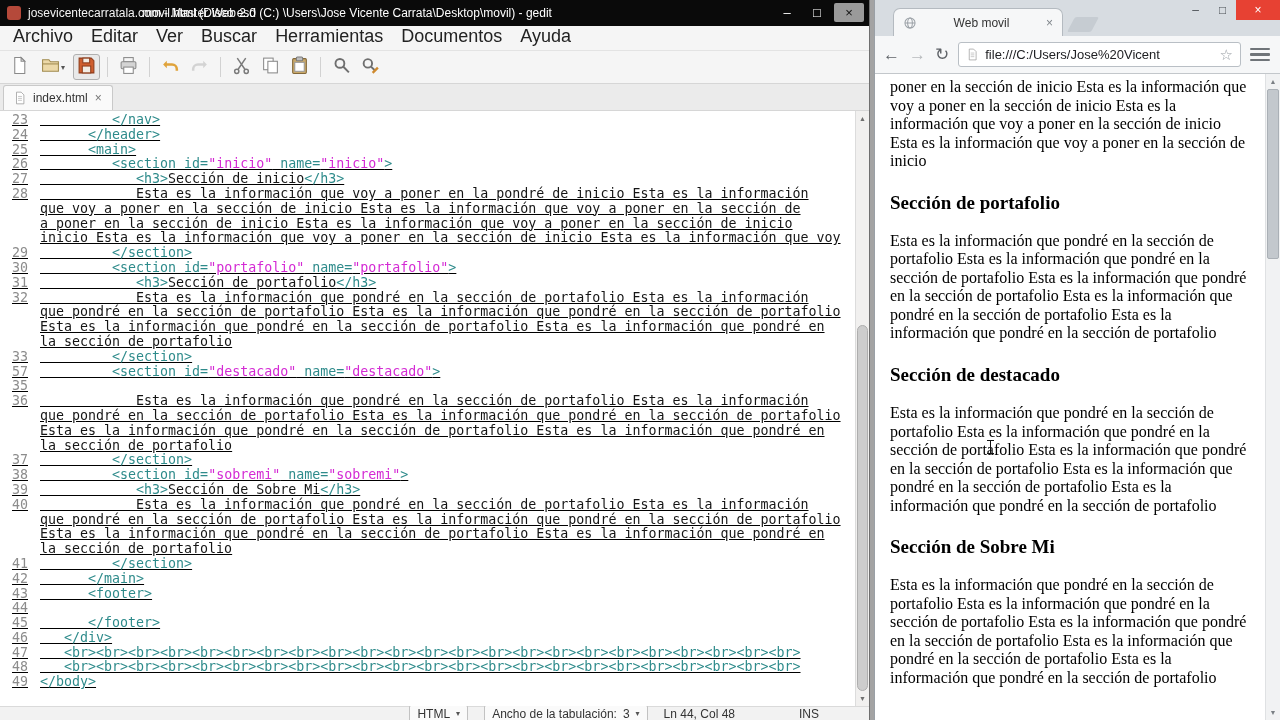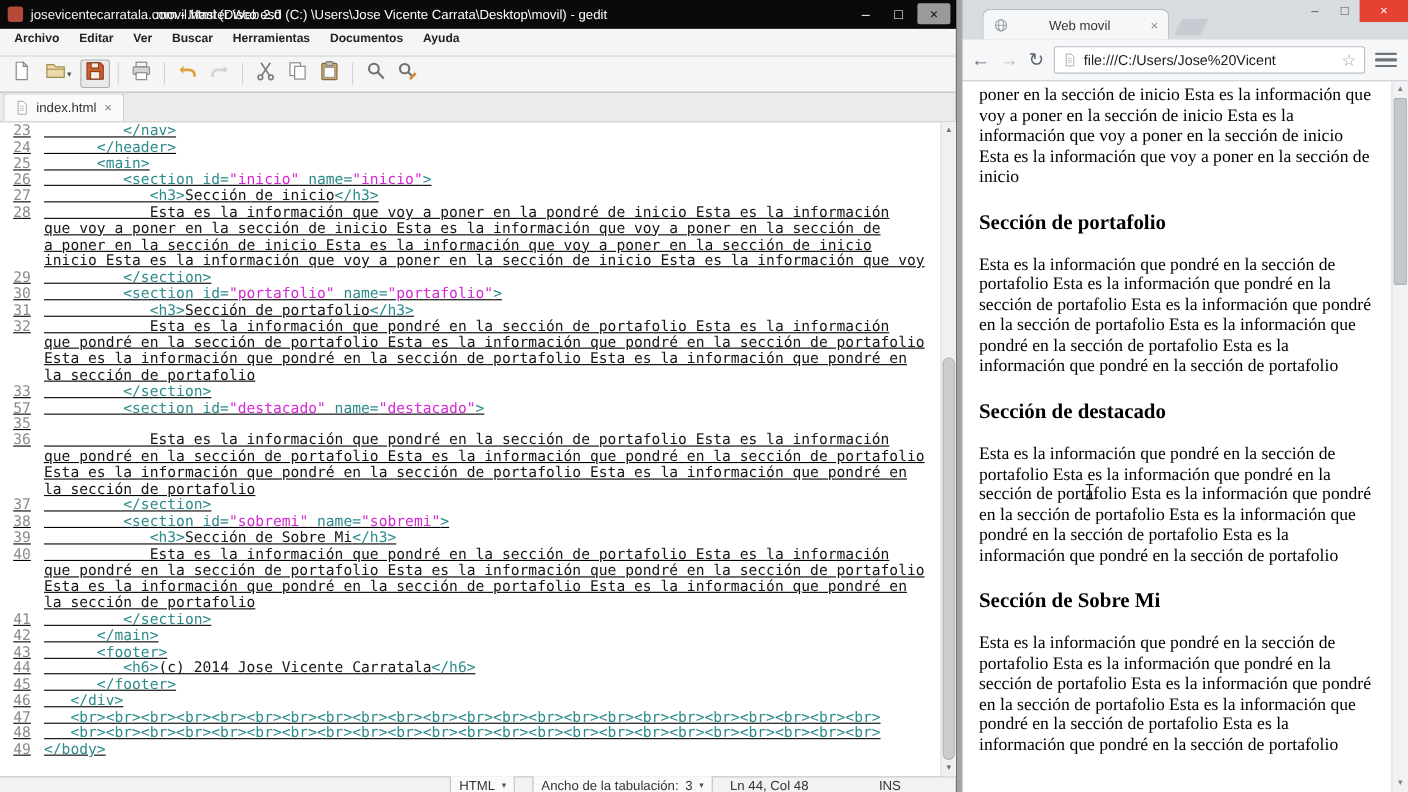--- a/index.html
+++ b/index.html
@@ -27,21 +27,21 @@
   .g-title-main { position:absolute; left:142px; top:6px; white-space:nowrap; color:#ffffff; }
   .g-winbtns { position:absolute; right:5px; top:3px; display:flex; gap:4px; }
   .g-winbtn {
     width:26px; height:19px; display:flex; align-items:center; justify-content:center;
     color:#fff; font-size:13px; line-height:1;
   }
   .g-winbtn.g-close { background:#9a9a9a; color:#111; border-radius:2px; width:30px; }
 
   .g-menubar {
     height:25px; background:#f5f5f5; border-bottom:1px solid #e3e3e3;
-    display:flex; align-items:flex-start; padding-left:4px; font-size:11px; color:#222; flex:none;font-weight:bold;
+    display:flex; align-items:flex-end; padding-left:4px; font-size:18px; color:#222; flex:none;
   }
   .g-menu-item { padding:3px 9px; cursor:default; }
 
   .g-toolbar {
     height:33px; background:#f5f5f5; border-bottom:1px solid #d6d6d6;
     display:flex; align-items:center; padding-left:6px; gap:2px; flex:none;
   }
   .g-tool {
     width:27px; height:26px; display:flex; align-items:center; justify-content:center;
     border-radius:3px; position:relative;
@@ -329,21 +329,21 @@
         <div class="g-row"><span class="ln">37</span><span class="ct"><span class="tk-t">         &lt;/section&gt;</span></span></div>
         <div class="g-row"><span class="ln">38</span><span class="ct"><span class="tk-t">         &lt;section id=</span><span class="tk-v">"sobremi"</span><span class="tk-t"> name=</span><span class="tk-v">"sobremi"</span><span class="tk-t">&gt;</span></span></div>
         <div class="g-row"><span class="ln">39</span><span class="ct"><span class="tk-t">            &lt;h3&gt;</span><span class="tk-p">Sección de Sobre Mi</span><span class="tk-t">&lt;/h3&gt;</span></span></div>
         <div class="g-row"><span class="ln">40</span><span class="ct"><span class="tk-p">            Esta es la información que pondré en la sección de portafolio Esta es la información</span></span></div>
         <div class="g-row"><span class="ln"></span><span class="ct"><span class="tk-p">que pondré en la sección de portafolio Esta es la información que pondré en la sección de portafolio</span></span></div>
         <div class="g-row"><span class="ln"></span><span class="ct"><span class="tk-p">Esta es la información que pondré en la sección de portafolio Esta es la información que pondré en</span></span></div>
         <div class="g-row"><span class="ln"></span><span class="ct"><span class="tk-p">la sección de portafolio</span></span></div>
         <div class="g-row"><span class="ln">41</span><span class="ct"><span class="tk-t">         &lt;/section&gt;</span></span></div>
         <div class="g-row"><span class="ln">42</span><span class="ct"><span class="tk-t">      &lt;/main&gt;</span></span></div>
         <div class="g-row"><span class="ln">43</span><span class="ct"><span class="tk-t">      &lt;footer&gt;</span></span></div>
-        <div class="g-row"><span class="ln">44</span><span class="ct"><span class="tk-t">         &lt;h6&gt;</span><span class="tk-p">(c) 2014 Jose Vicente Carratala</span><span class="tk-t">&lt;/h6&gt;</span></span></div>
+        <div class="g-row"><span class="ln">44</span></div>
         <div class="g-row"><span class="ln">45</span><span class="ct"><span class="tk-t">      &lt;/footer&gt;</span></span></div>
         <div class="g-row"><span class="ln">46</span><span class="ct"><span class="tk-t">   &lt;/div&gt;</span></span></div>
         <div class="g-row"><span class="ln">47</span><span class="ct"><span class="tk-t">   &lt;br&gt;&lt;br&gt;&lt;br&gt;&lt;br&gt;&lt;br&gt;&lt;br&gt;&lt;br&gt;&lt;br&gt;&lt;br&gt;&lt;br&gt;&lt;br&gt;&lt;br&gt;&lt;br&gt;&lt;br&gt;&lt;br&gt;&lt;br&gt;&lt;br&gt;&lt;br&gt;&lt;br&gt;&lt;br&gt;&lt;br&gt;&lt;br&gt;&lt;br&gt;</span></span></div>
         <div class="g-row"><span class="ln">48</span><span class="ct"><span class="tk-t">   &lt;br&gt;&lt;br&gt;&lt;br&gt;&lt;br&gt;&lt;br&gt;&lt;br&gt;&lt;br&gt;&lt;br&gt;&lt;br&gt;&lt;br&gt;&lt;br&gt;&lt;br&gt;&lt;br&gt;&lt;br&gt;&lt;br&gt;&lt;br&gt;&lt;br&gt;&lt;br&gt;&lt;br&gt;&lt;br&gt;&lt;br&gt;&lt;br&gt;&lt;br&gt;</span></span></div>
         <div class="g-row"><span class="ln">49</span><span class="ct"><span class="tk-t">&lt;/body&gt;</span></span></div>
       </div>
     <div class="g-vscroll">
       <div class="g-scroll-arrow up">▲</div>
       <div class="g-thumb"></div>
       <div class="g-scroll-arrow down">▼</div>

